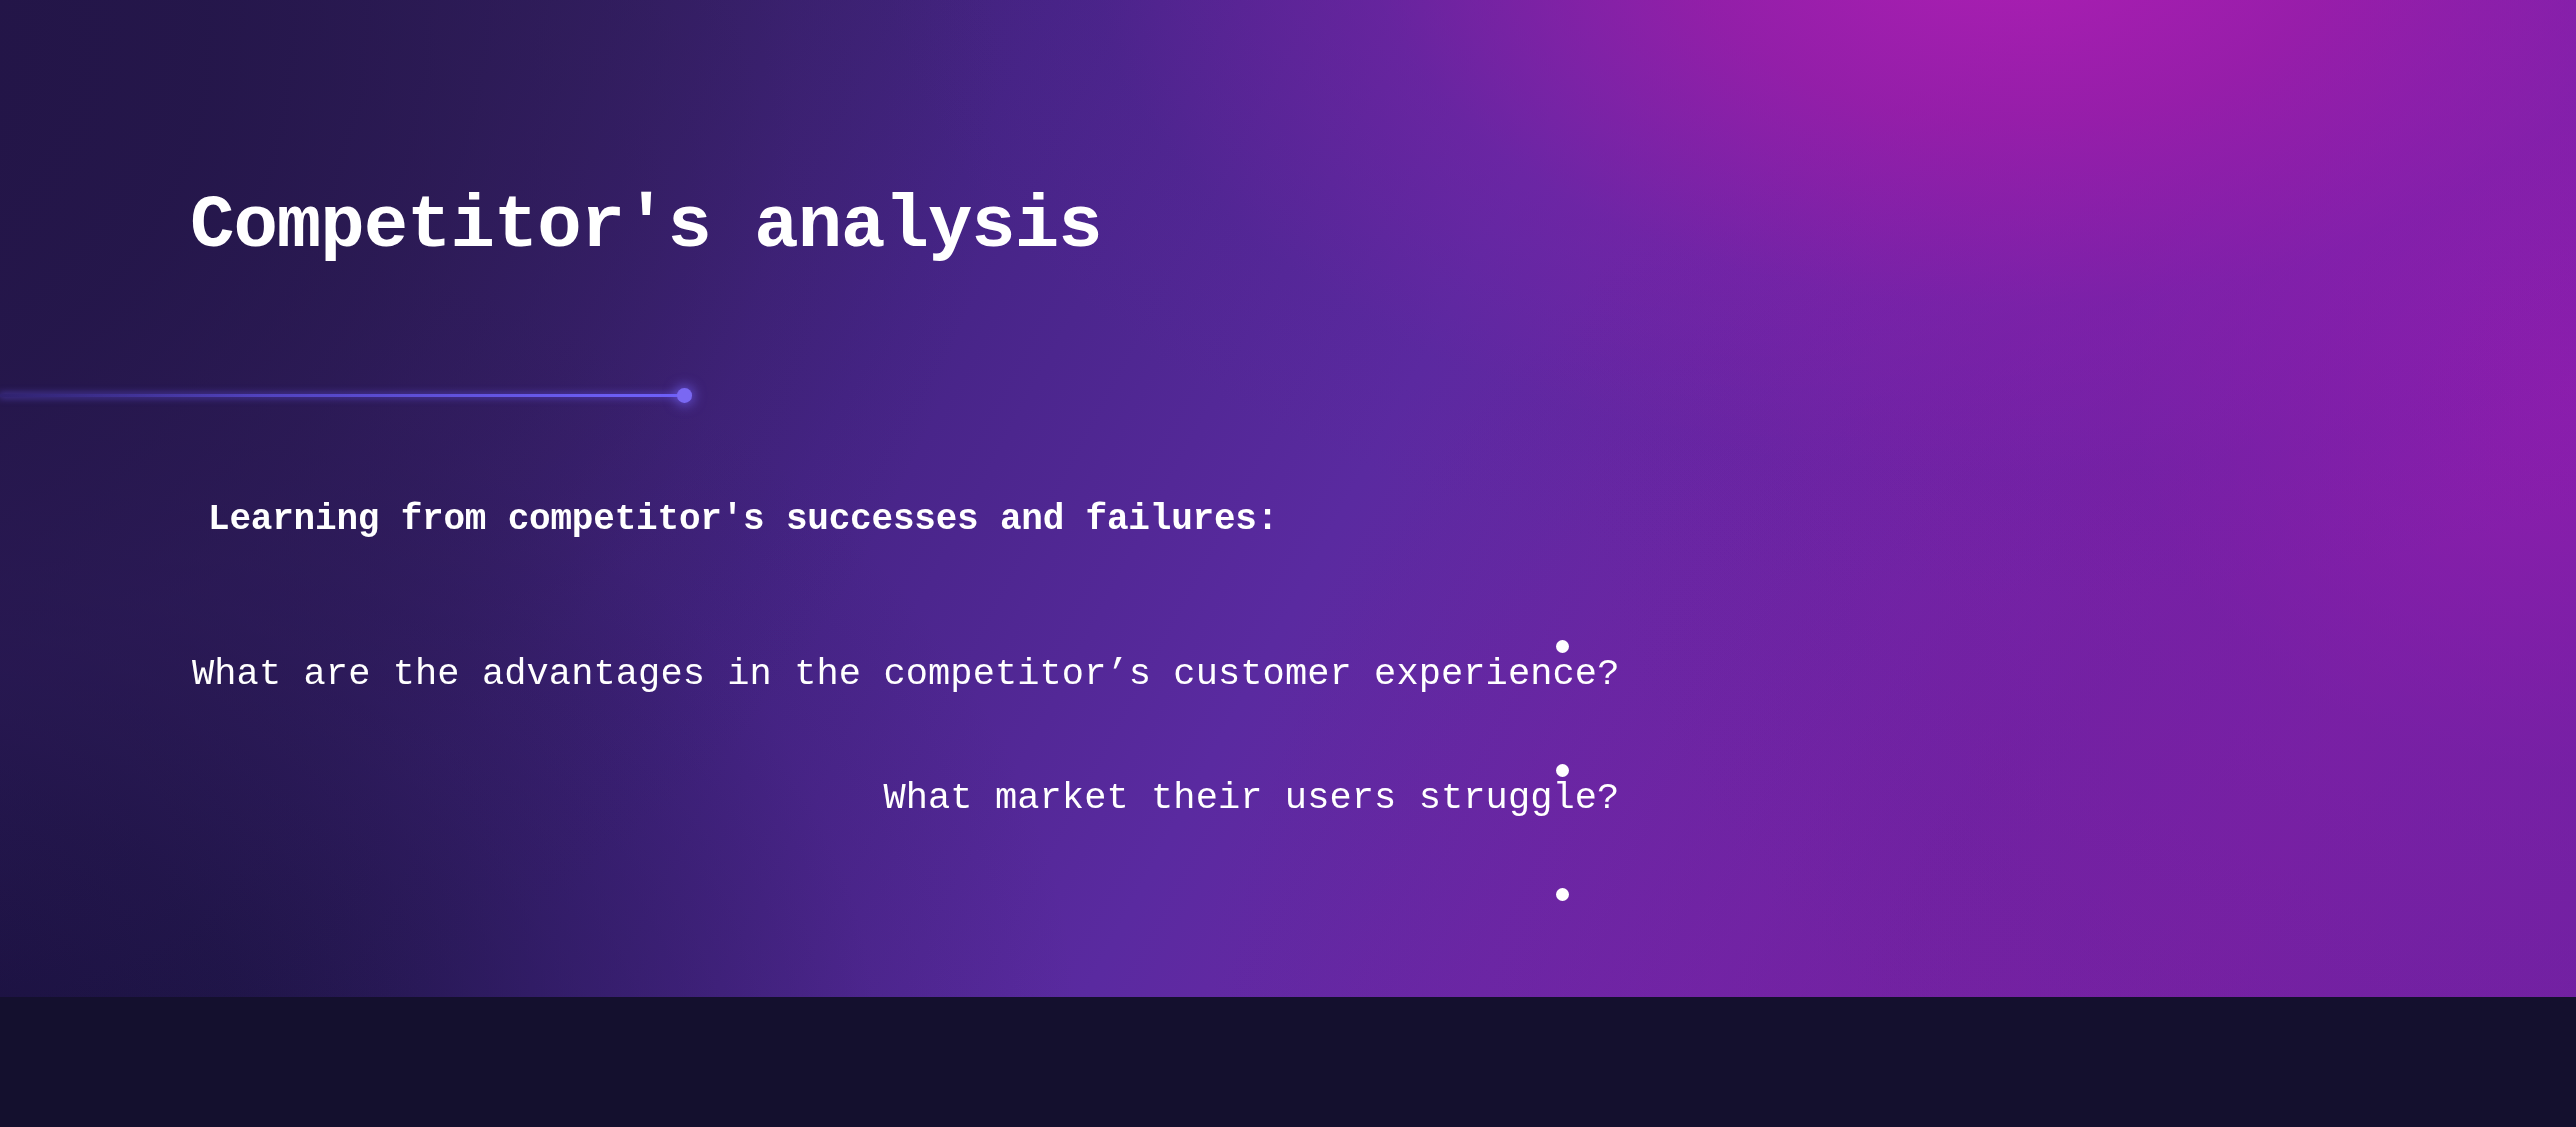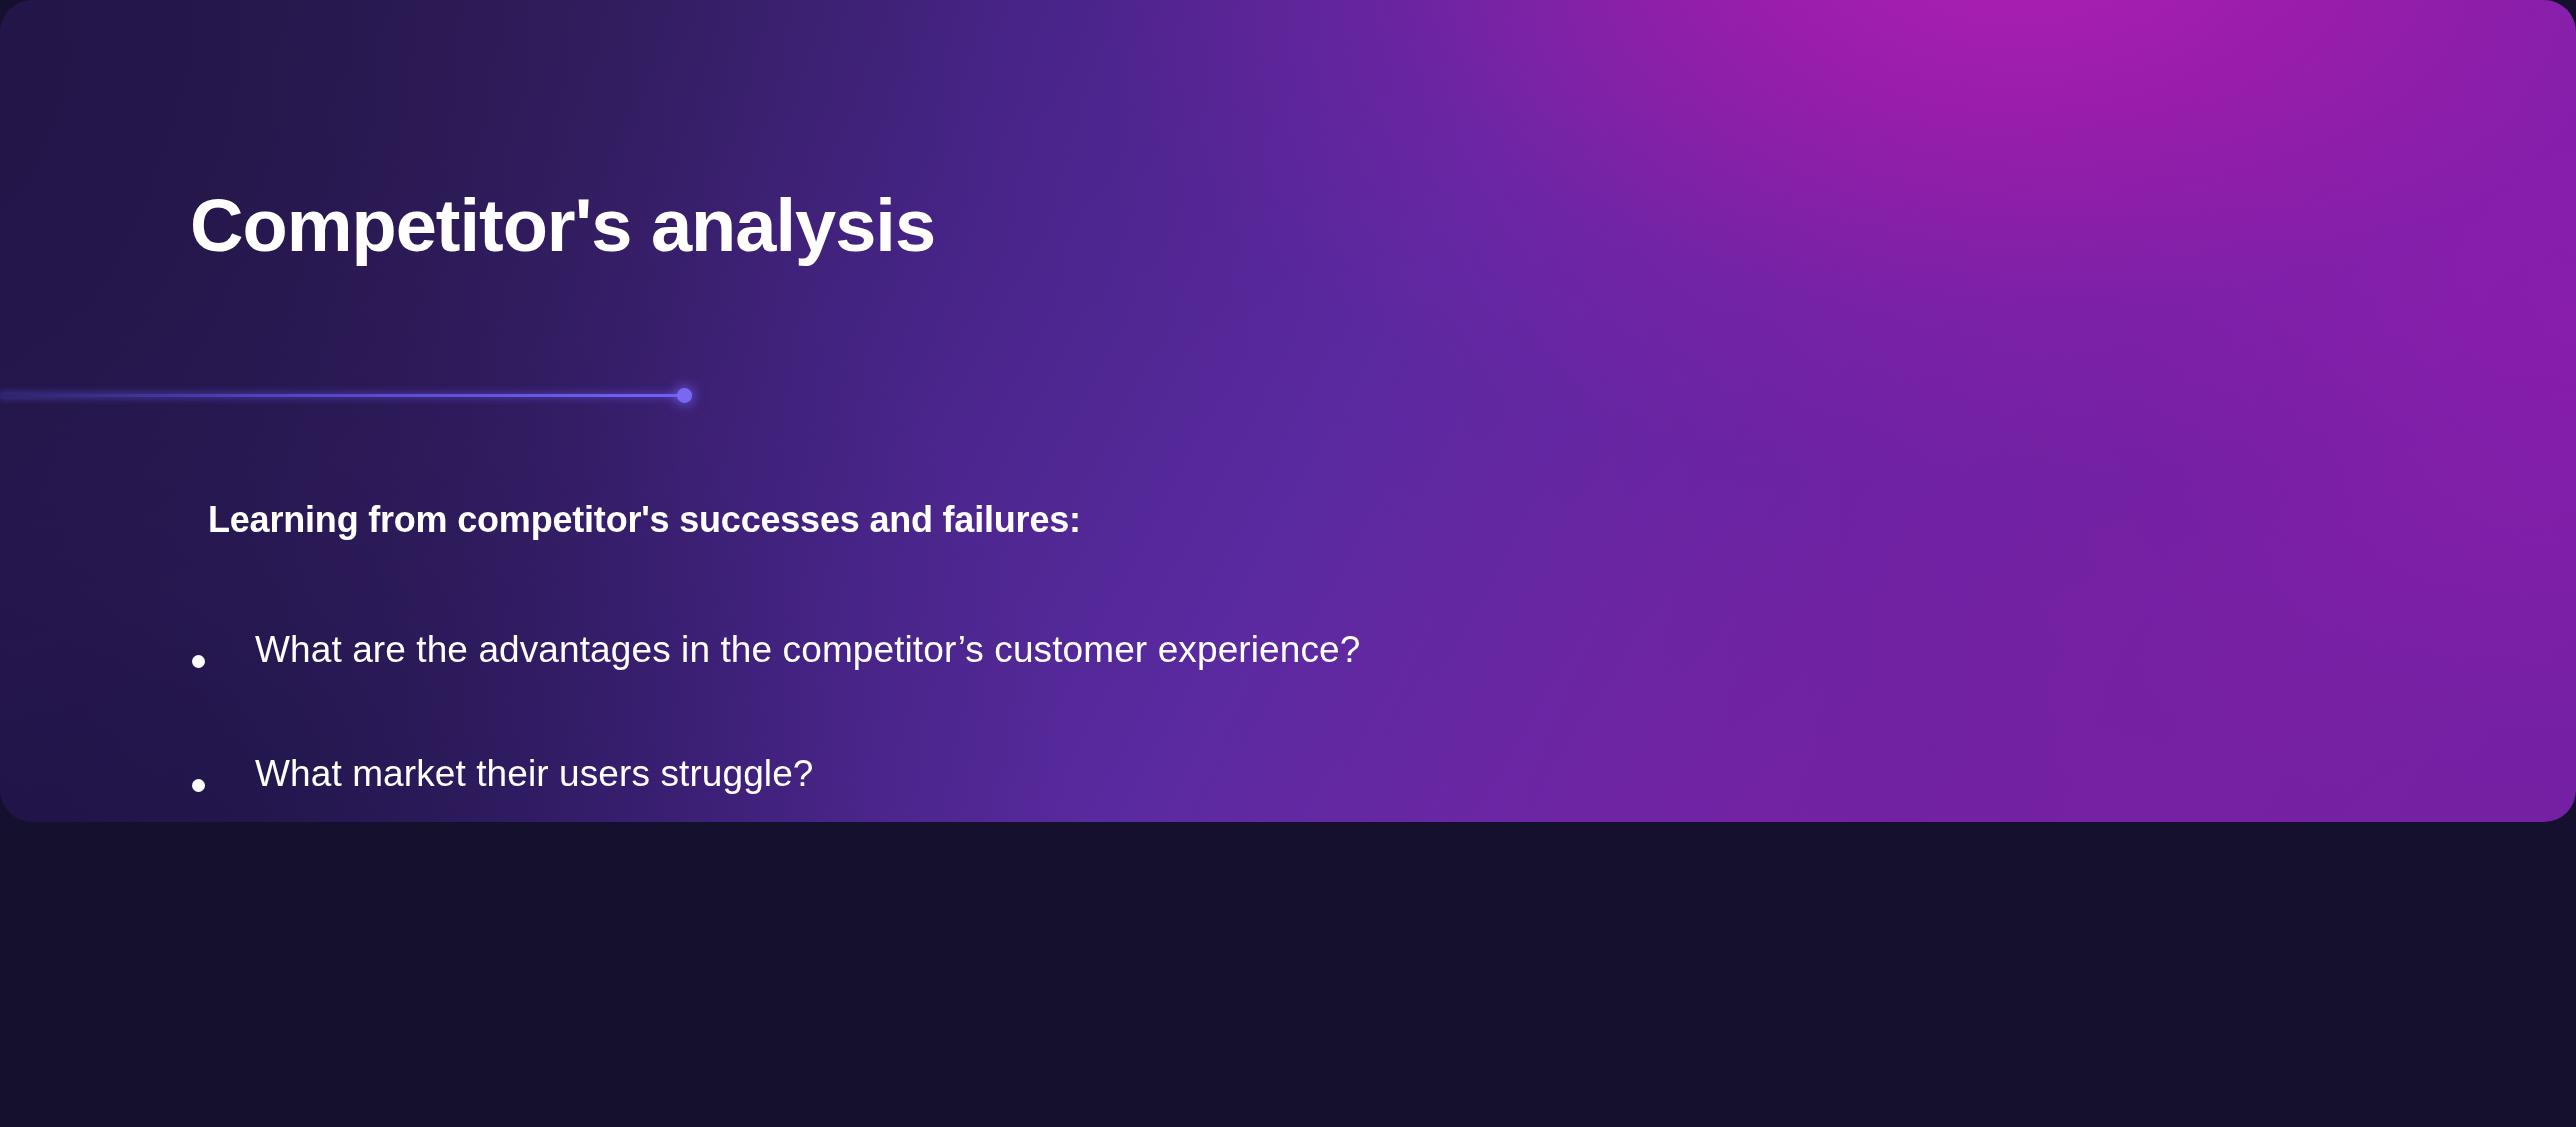--- a/index.html
+++ b/index.html
@@ -4,23 +4,23 @@
 <style>
   html, body {
     margin: 0;
     padding: 0;
     background: #14102e;
   }
 
   #slide {
     position: relative;
     width: 2576px;
-    height: 822px;
+    height: 997px;
     overflow: hidden;
-    font-family: Liberation Sans, sans-serif;
+    font-family: Liberation Mono, monospace;
     background-color: #5c2596;
     
     background-image:
       radial-gradient(ellipse 1285px 771px at 78% -8%,
           rgba(176,30,180,0.98) 0%,
           rgba(160,28,170,0.78) 26%,
           rgba(130,32,170,0.42) 50%,
           rgba(100,32,160,0.12) 72%,
           rgba(90,30,150,0) 88%),
       radial-gradient(ellipse 1199px 1028px at 100% 38%,
@@ -46,21 +46,20 @@
           rgba(44,24,92,0.14) 76%,
           rgba(52,26,100,0) 92%),
       linear-gradient(118deg,
           #281a4a 0%,
           #33205e 17%,
           #452485 34%,
           #5a2aa0 52%,
           #7a25ab 72%,
           #8d21ad 88%,
           #8120ad 100%);
-    border-radius: 32px;
   }
 
   
   #accent-rule {
     position: absolute;
     left: 0;
     top: 394px;
     width: 685px;
     height: 2.6px;
     background: linear-gradient(90deg,
@@ -110,23 +109,24 @@
   #bullet-list {
     position: absolute;
     left: 192px;
     top: 618px;
     margin: 0;
     padding: 0;
     list-style: none;
   }
   .bullet-row {
     display: flex;
-    align-items: center;
+    align-items: flex-end;
     height: 64px;
     margin-bottom: 60px;
+    flex-direction: column;
   }
   .bullet-row:last-child { margin-bottom: 0; }
 
   .bullet-dot {
     flex: 0 0 auto;
     width: 13px;
     height: 13px;
     border-radius: 50%;
     background: #ffffff;
     margin-top: 22px;

